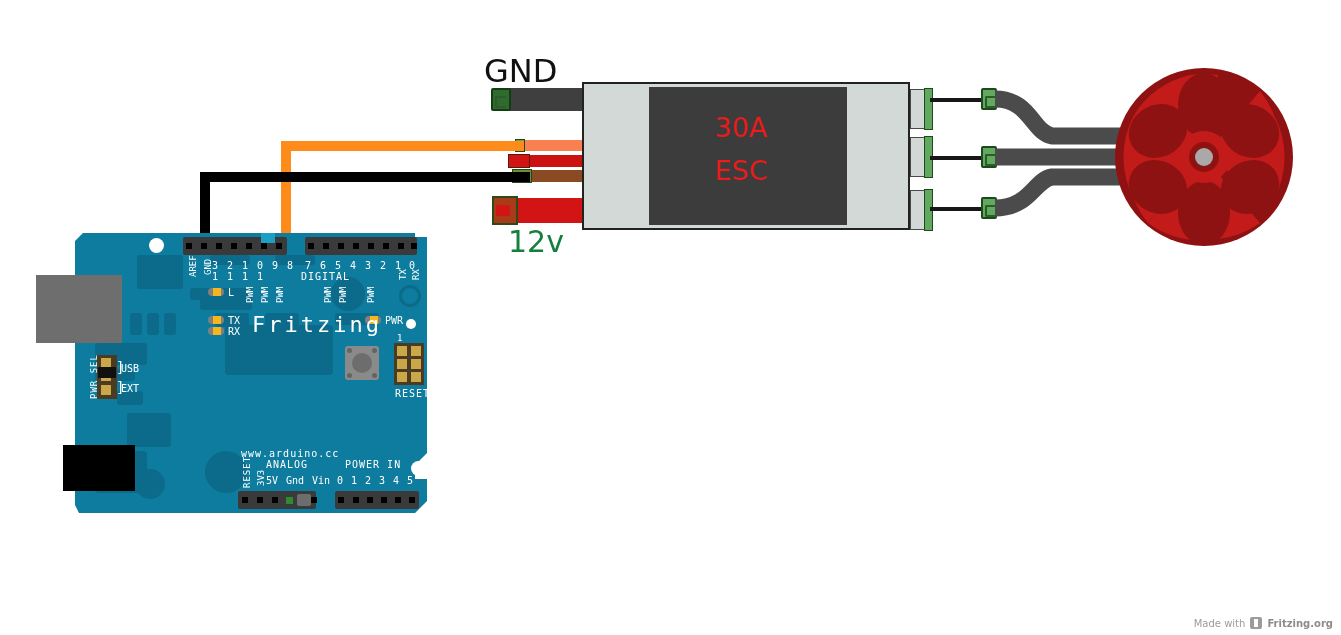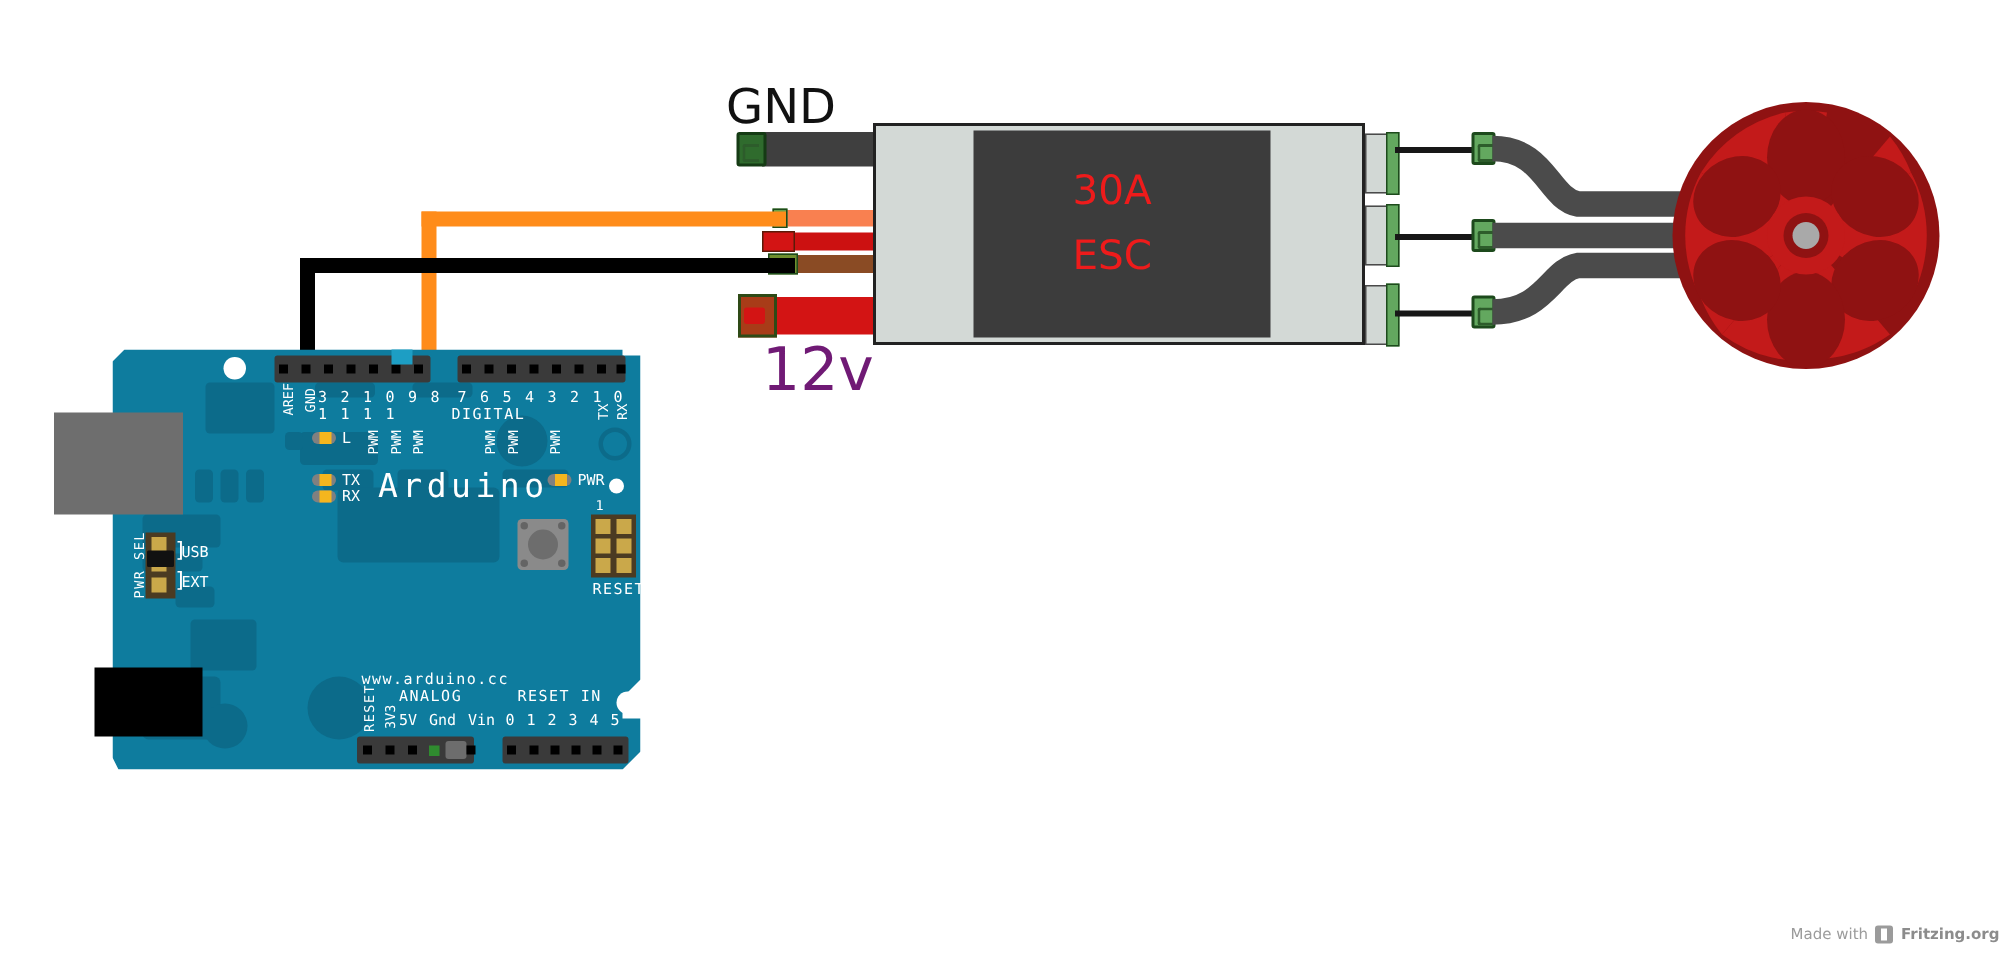--- a/index.html
+++ b/index.html
@@ -6,21 +6,21 @@
   body{width:1341px;height:635px;position:relative;overflow:hidden;
        font-family:"DejaVu Sans","Liberation Sans",sans-serif;}
   .abs{position:absolute;}
 
   
   .wire{position:absolute;}
 
   
   .lbl-gnd{left:484px;top:52px;font-size:32px;color:#111;letter-spacing:0px;
            font-family:"DejaVu Sans","Liberation Sans",sans-serif;}
-  .lbl-12v{left:508px;top:224px;font-size:40px;color:#701a75;
+  .lbl-12v{left:508px;top:224px;font-size:30px;color:#15803d;
            font-family:"DejaVu Sans","Liberation Sans",sans-serif;}
   .esc-txt{position:absolute;color:#ee1b1b;font-size:27px;
            font-family:"DejaVu Sans","Liberation Sans",sans-serif;}
 
   
   #esc-body{left:582px;top:82px;width:328px;height:148px;background:#d3d9d6;
             border:2px solid #222;box-sizing:border-box;}
   #esc-inner{left:649px;top:87px;width:198px;height:138px;background:#3c3c3c;}
 
   .esc-term{position:absolute;width:18px;height:40px;background:#d2d8d5;
@@ -240,21 +240,21 @@
   <div class="ard-txt" style="left:153px;top:82px;font-size:10px;">TX</div>
   <div class="led" style="left:133px;top:94px;">
       <i></i>
     </div>
   <div class="ard-txt" style="left:153px;top:93px;font-size:10px;">RX</div>
   <div class="led" style="left:290px;top:83px;">
       <i></i>
     </div>
   <div class="ard-txt" style="left:310px;top:82px;font-size:10px;">PWR</div>
 
-  <div class="ard-txt" style="left:177px;top:79px;font-size:22px;letter-spacing:3px;">Arduino</div>
+  <div class="ard-txt" style="left:177px;top:79px;font-size:22px;letter-spacing:3px;">Fritzing</div>
 
   <div class="abs" style="left:270px;top:113px;width:34px;height:34px;background:#8a8a8a;border-radius:3px;">
     <div class="abs" style="left:7px;top:7px;width:20px;height:20px;background:#6d6d6d;border-radius:50%;"></div>
     <div class="abs" style="left:2px;top:2px;width:5px;height:5px;background:#646464;border-radius:50%;"></div>
     <div class="abs" style="left:27px;top:2px;width:5px;height:5px;background:#646464;border-radius:50%;"></div>
     <div class="abs" style="left:2px;top:27px;width:5px;height:5px;background:#646464;border-radius:50%;"></div>
     <div class="abs" style="left:27px;top:27px;width:5px;height:5px;background:#646464;border-radius:50%;"></div>
   </div>
 
   <div class="abs" style="left:319px;top:110px;width:30px;height:42px;background:#4b3b22;">
@@ -296,21 +296,21 @@
   <div class="pinsq" style="left:306px;top:264px;"></div>
   <div class="pinsq" style="left:320px;top:264px;"></div>
   <div class="pinsq" style="left:334px;top:264px;"></div>
 
   <div class="ard-txt vert" style="left:167px;top:255px;font-size:9px;letter-spacing:1px;">RESET</div>
   <div class="ard-txt vert" style="left:181px;top:253px;font-size:9px;">3V3</div>
   <div class="ard-txt" style="left:191px;top:226px;font-size:10px;letter-spacing:1px;">ANALOG</div>
   <div class="ard-txt" style="left:191px;top:242px;font-size:10px;text-align:center;">5V</div>
   <div class="ard-txt" style="left:211px;top:242px;font-size:10px;">Gnd</div>
   <div class="ard-txt" style="left:237px;top:242px;font-size:10px;">Vin</div>
-  <div class="ard-txt" style="left:270px;top:226px;font-size:10px;letter-spacing:1px;">RESET IN</div>
+  <div class="ard-txt" style="left:270px;top:226px;font-size:10px;letter-spacing:1px;">POWER IN</div>
   <div class="ard-txt" style="left:262px;top:242px;font-size:10px;">0</div>
   <div class="ard-txt" style="left:276px;top:242px;font-size:10px;">1</div>
   <div class="ard-txt" style="left:290px;top:242px;font-size:10px;">2</div>
   <div class="ard-txt" style="left:304px;top:242px;font-size:10px;">3</div>
   <div class="ard-txt" style="left:318px;top:242px;font-size:10px;">4</div>
   <div class="ard-txt" style="left:332px;top:242px;font-size:10px;">5</div>
 </div>
 
 <div class="abs" id="footer">
   <span>Made with</span>

